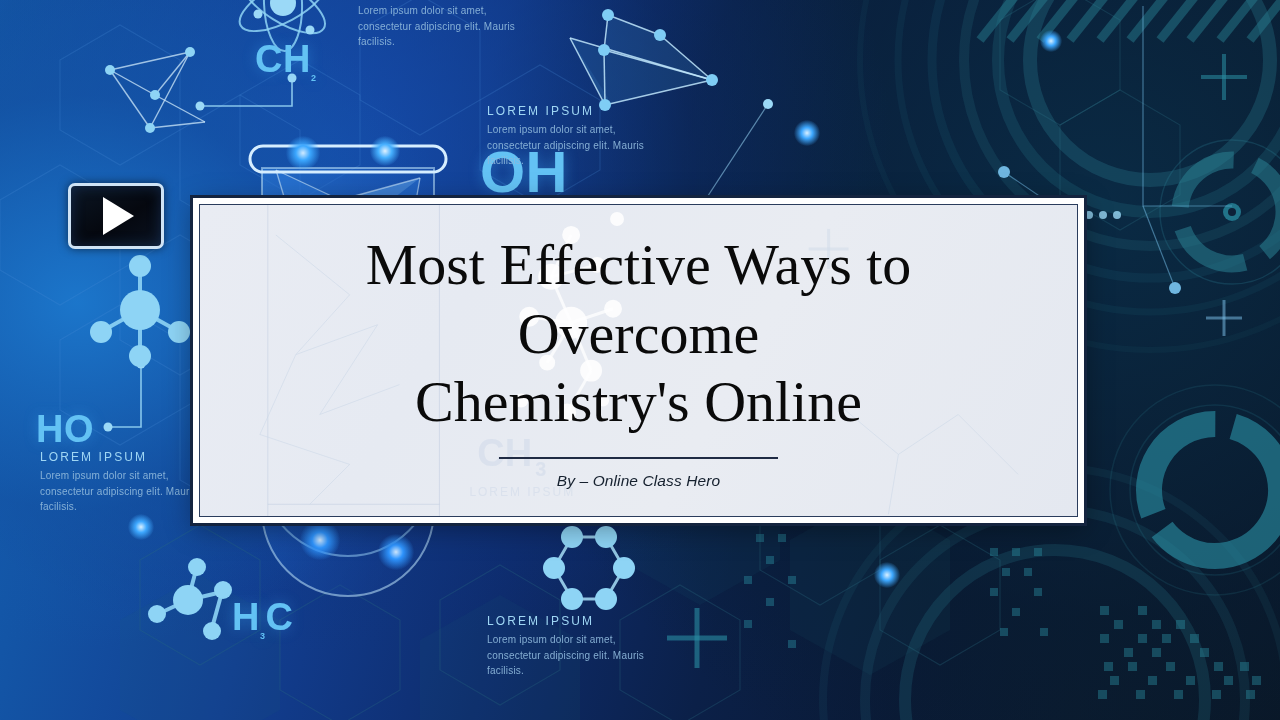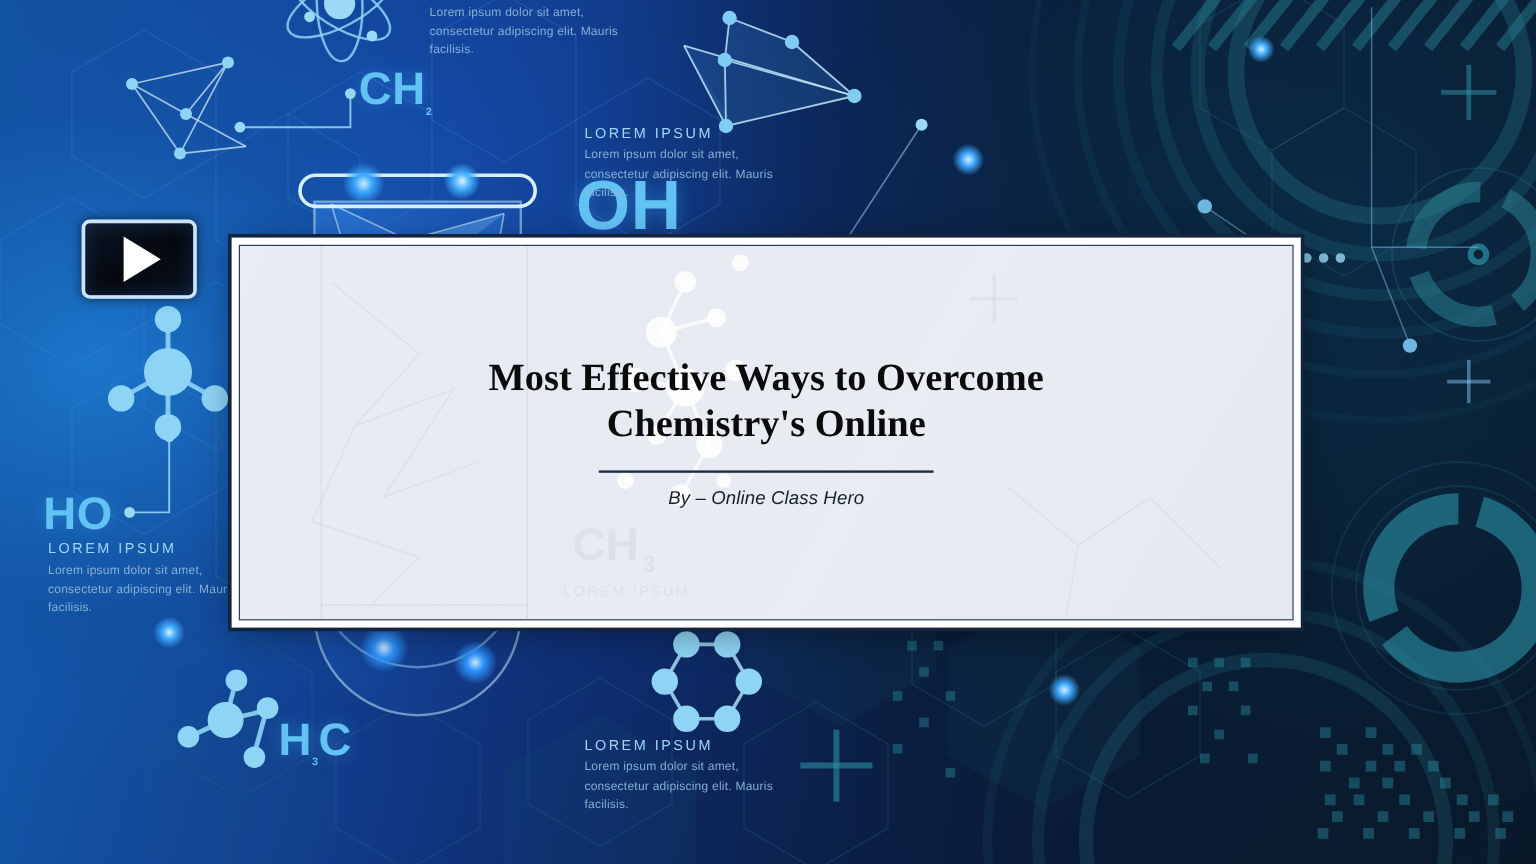--- a/index.html
+++ b/index.html
@@ -26,21 +26,21 @@
   .g4{ left:128px; top:514px; width:26px; height:26px; background:radial-gradient(circle,#d8efff 0%,#3ea8ff 30%,rgba(30,120,255,0) 72%); }
   .g5{ left:874px; top:562px; width:26px; height:26px; background:radial-gradient(circle,#d8efff 0%,#3ea8ff 30%,rgba(30,120,255,0) 72%); }
   .g6{ left:1040px; top:30px; width:22px; height:22px; background:radial-gradient(circle,#d8efff 0%,#3ea8ff 30%,rgba(30,120,255,0) 72%); }
   .g7{ left:420px; top:420px; width:22px; height:22px; background:radial-gradient(circle,#cfe8ff 0%,#4fb0ff 32%,rgba(30,120,255,0) 74%); }
   .g8{ left:300px; top:520px; width:40px; height:40px; background:radial-gradient(circle,#cfe8ff 0%,#2f95ff 28%,rgba(30,120,255,0) 72%); }
   .g9{ left:378px; top:534px; width:36px; height:36px; background:radial-gradient(circle,#cfe8ff 0%,#2f95ff 28%,rgba(30,120,255,0) 72%); }
 
   
   .bgtext{ position:absolute; color:#6fc4f2; user-select:none; }
   .formula{ font-weight:700; letter-spacing:.5px; color:#63c2f4; text-shadow:0 0 14px rgba(60,160,240,.45); }
-  .f-ch2{ left:255px; top:54px; font-size:38px;margin-left:44px; }
+  .f-ch2{ left:255px; top:38px; font-size:38px; }
   .f-oh { left:480px; top:138px; font-size:58px; }
   .f-ho { left:36px;  top:408px; font-size:38px; }
   .f-h3c{ left:232px; top:596px; font-size:38px; }
   .sub { font-size:9px; vertical-align:sub; }
 
   .lorem-head{ position:absolute; color:#9fd6f4; font-size:12px; letter-spacing:2.1px; font-weight:400; }
   .lorem-body{ position:absolute; color:#8fb9dc; font-size:10px; line-height:1.55; letter-spacing:.2px; width:170px; opacity:.92; }
 
   .lh1{ left:487px; top:104px; } .lb1{ left:487px; top:122px; }
   .lh2{ left:40px;  top:450px; } .lb2{ left:40px;  top:468px; }
@@ -72,22 +72,22 @@
     border:1px solid #2a3c5c;
     background:linear-gradient(120deg,#e9ecf3 0%,#e6eaf2 30%,#e9ecf2 60%,#e4e8f0 100%);
     overflow:hidden;
     display:flex; flex-direction:column; align-items:center; justify-content:center;
   }
   .card-tex{ position:absolute; inset:0; }
 
   .slide-title{
     position:relative; z-index:3;
     font-family:"Liberation Serif", serif;
-    font-size:32px; line-height:1.18; color:#0a0a0a;
-    text-align:center; width:800px; font-weight:700;
+    font-size:58px; line-height:1.18; color:#0a0a0a;
+    text-align:center; width:800px; font-weight:400;
   }
   .divider{
     position:relative; z-index:3;
     width:279px; height:2px; background:#1f2b44; margin:20px 0 13px 0;
   }
   .subtitle{
     position:relative; z-index:3;
     font-size:15.5px; color:#15202e; letter-spacing:.1px;font-style:italic;
   }
 </style>

